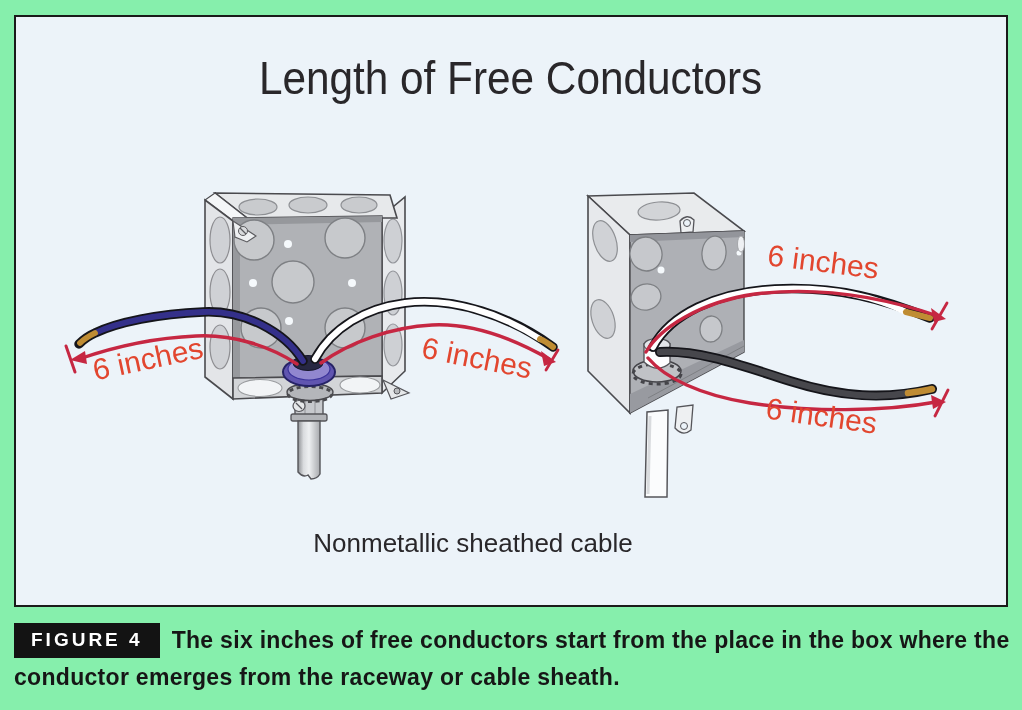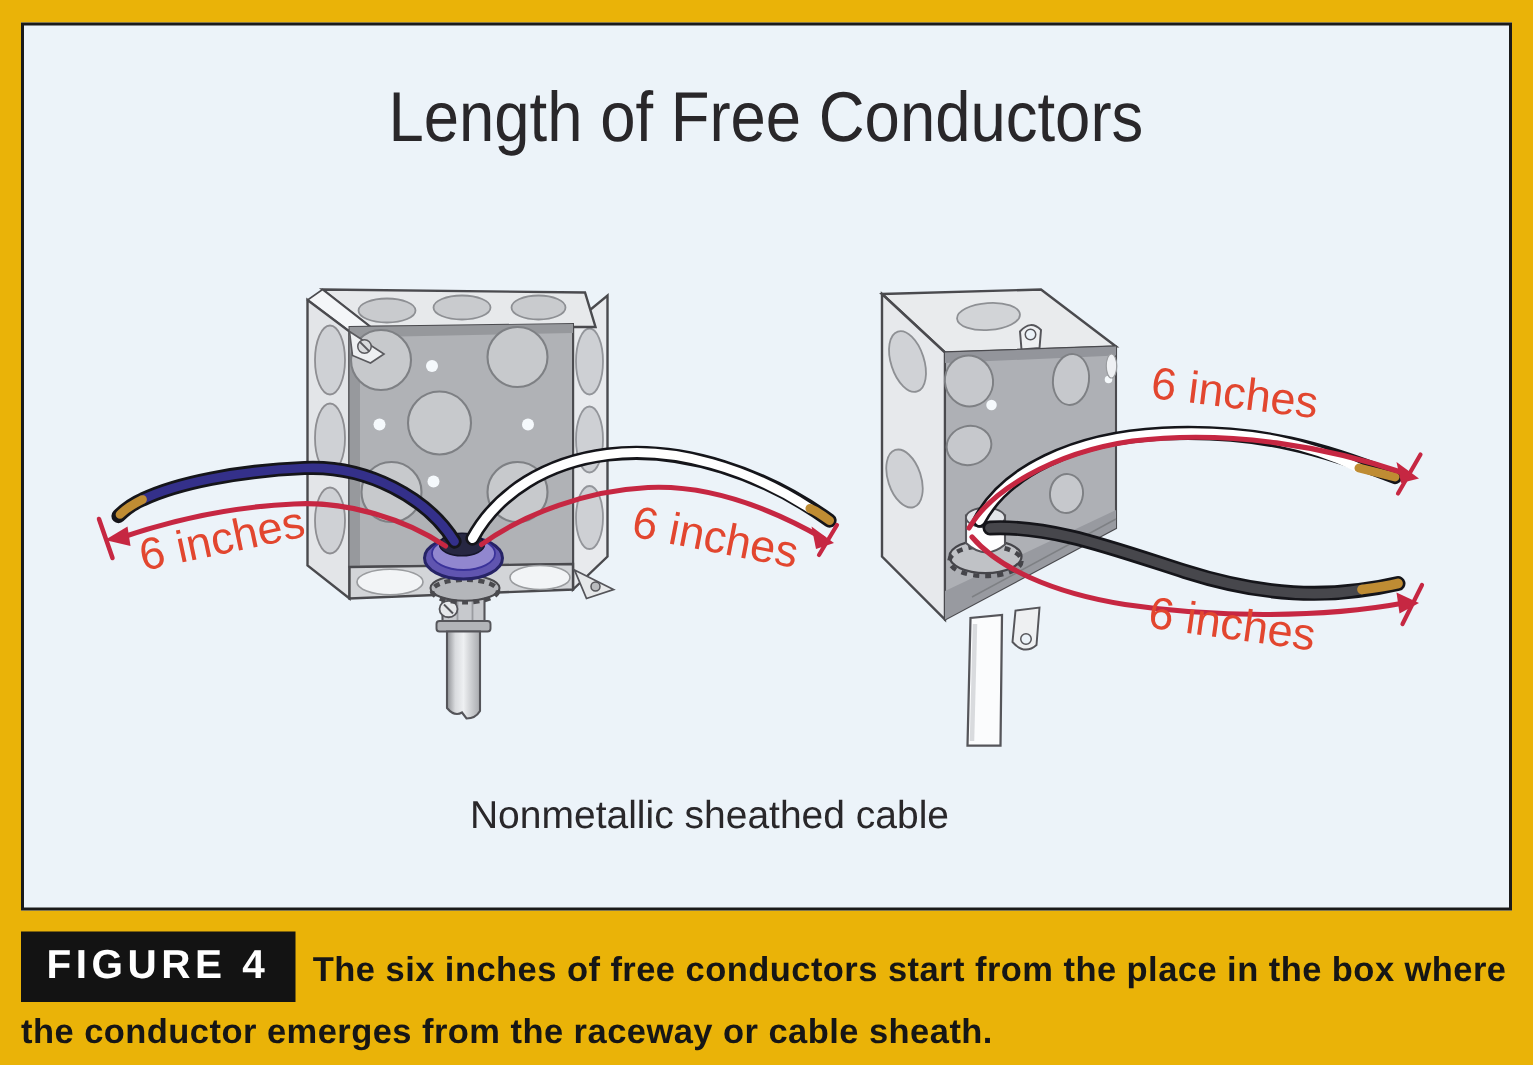--- a/index.html
+++ b/index.html
@@ -1,28 +1,28 @@
 <!DOCTYPE html>
 <html><head>
 <meta charset="utf-8">
 <style>
   html,body{margin:0;padding:0;background:#ffffff;}
-  .page{position:relative;width:1022px;height:710px;background:#eab308;overflow:hidden;
+  .page{position:relative;width:1022px;height:710px;background:#86efac;overflow:hidden;
         font-family:"Liberation Sans", sans-serif;}
   .frame{position:absolute;left:14px;top:15px;width:994px;height:592px;box-sizing:border-box;
          border:2px solid #1a1a1a;background:#ecf3f9;}
   .art{position:absolute;left:0;top:0;width:1022px;height:710px;pointer-events:none;}
   .title-wrap{position:absolute;left:14px;top:50px;width:994px;text-align:center;}
   .title-wrap .t{display:inline-block;font-size:47px;font-weight:400;color:#29272a;
                  transform:scaleX(0.9);transform-origin:center;letter-spacing:0px;white-space:nowrap;}
   .cable-label{position:absolute;left:14px;top:528px;width:918px;text-align:center;
                font-size:26px;color:#29272a;}
   .caption{position:absolute;left:14px;top:623px;width:996px;font-size:23px;font-weight:bold;
            color:#161616;line-height:1.48;letter-spacing:0.3px;}
-  .figtag{display:inline-block;background:#131313;color:#ffffff;font-size:27px;font-weight:bold;
+  .figtag{display:inline-block;background:#131313;color:#ffffff;font-size:19px;font-weight:bold;
           letter-spacing:3px;padding:3px 17px 4px 17px;margin-right:12px;transform:translateY(-2px);}
   svg text.dim{font-family:"Liberation Sans", sans-serif;font-size:30px;fill:#e2462f;}
 </style>
 </head>
 <body>
 
 <div class="page">
 
   <div class="frame"></div>
 

